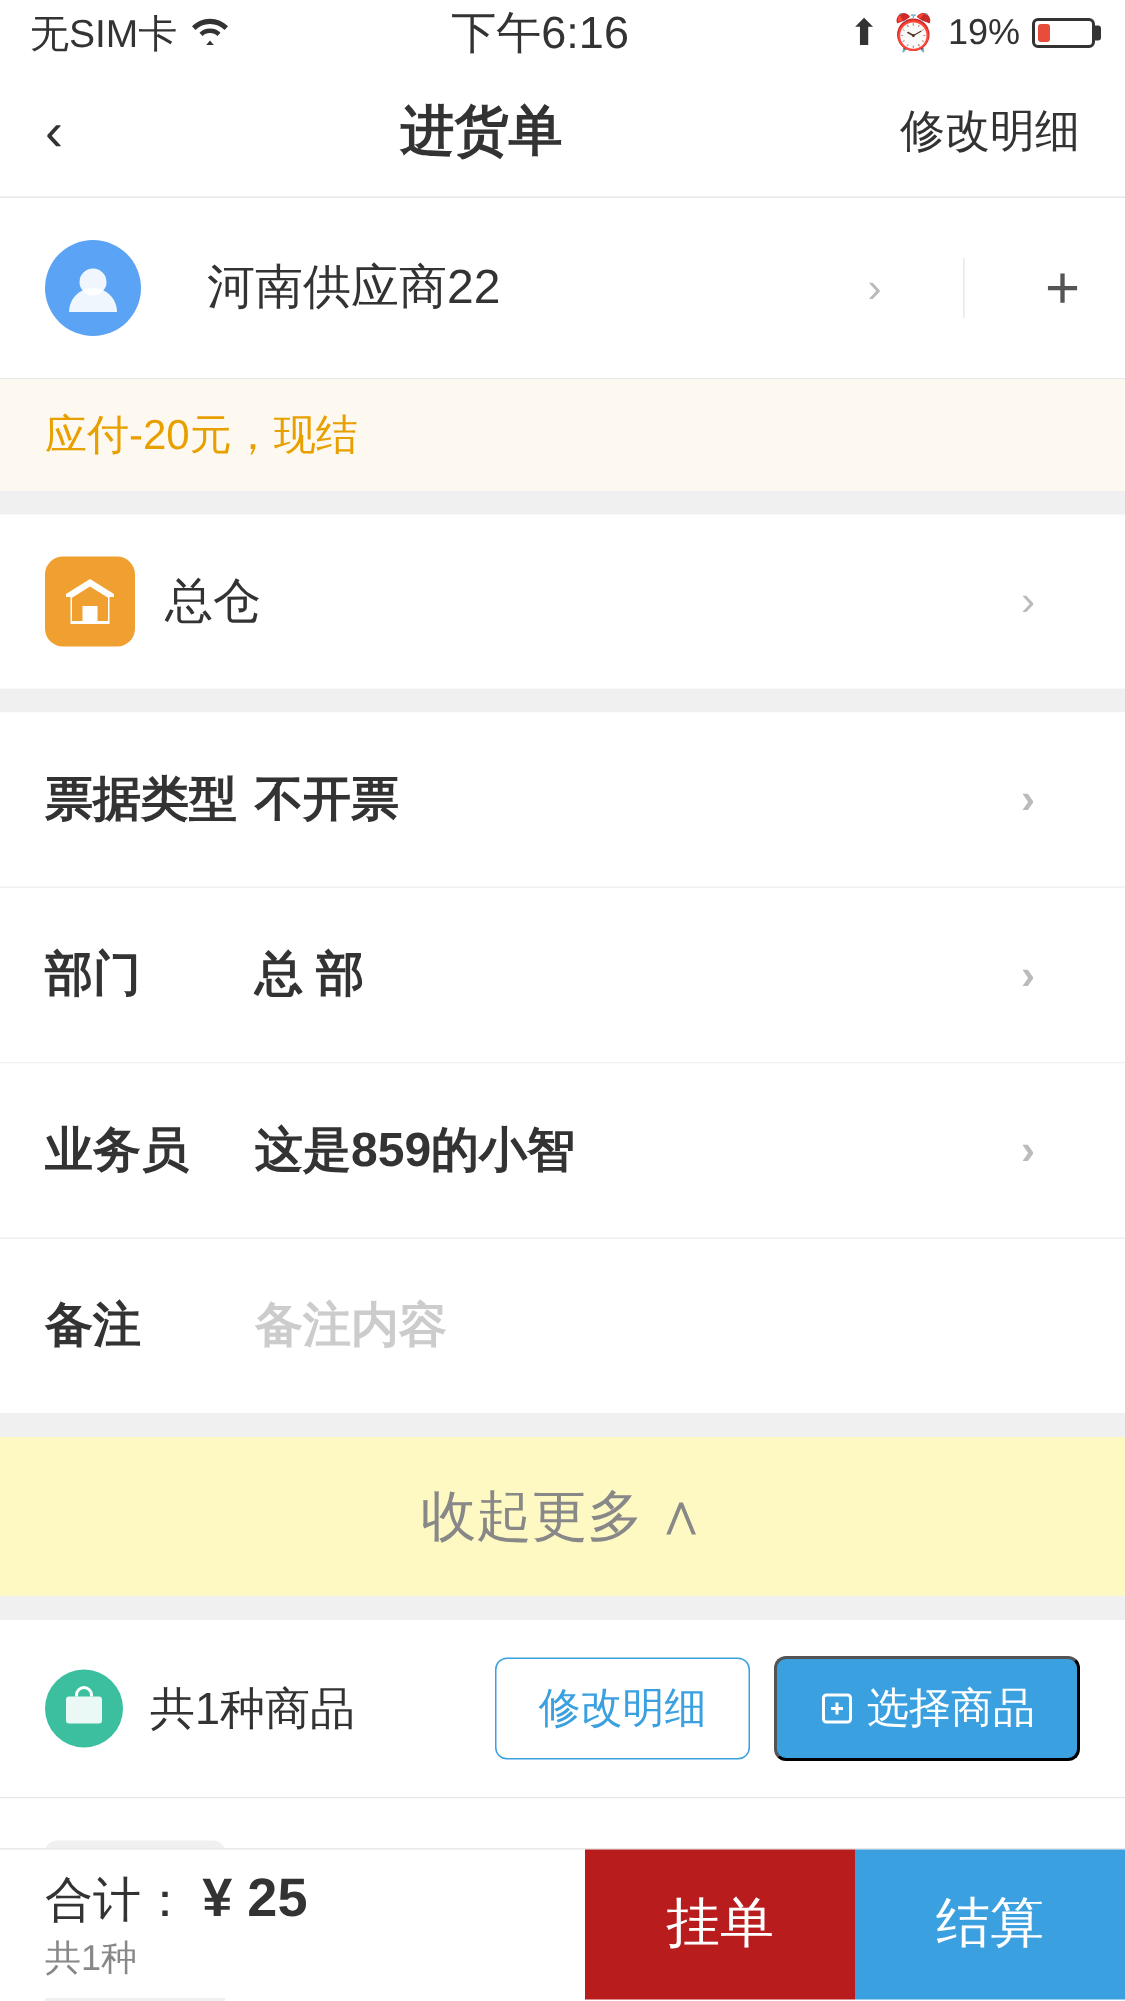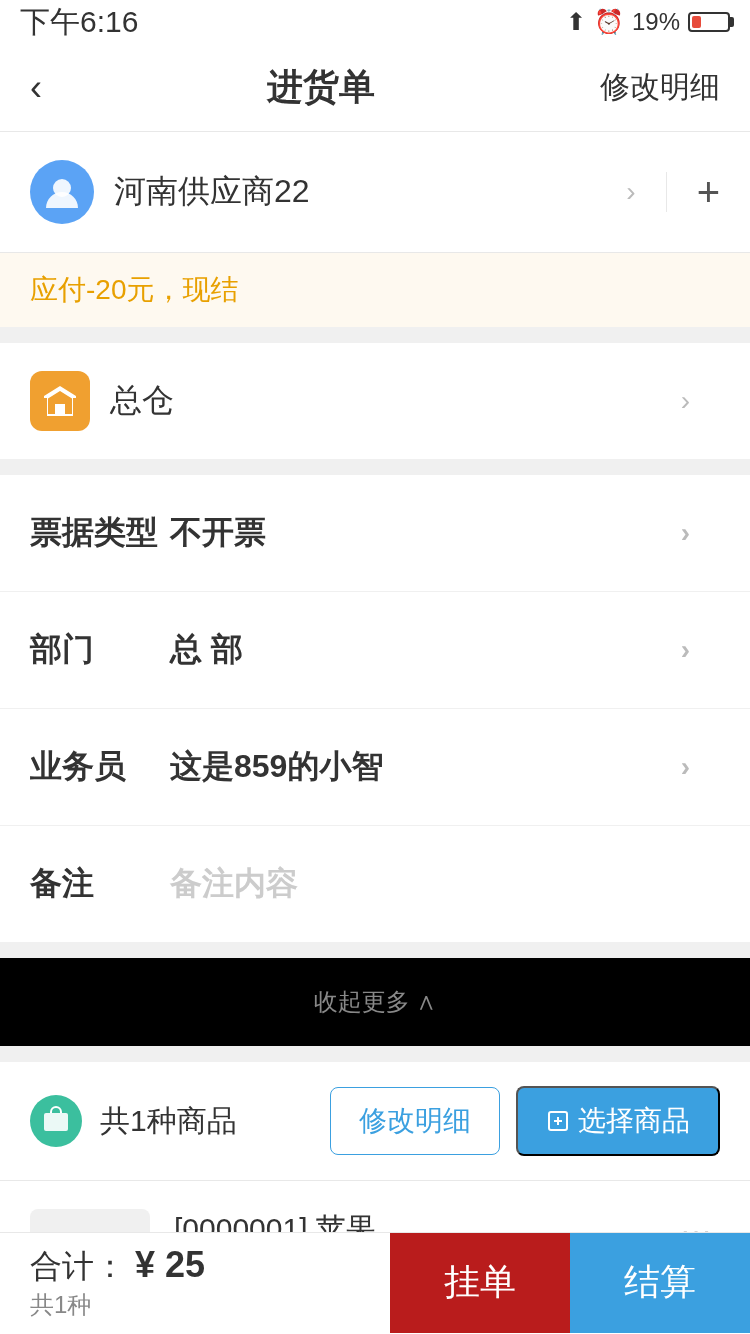--- a/index.html
+++ b/index.html
@@ -83,20 +83,21 @@
       background: #fff;
       margin-bottom: 16px;
     }
 
     
     .supplier-row {
       display: flex;
       align-items: center;
       padding: 28px 30px;
       border-bottom: 1px solid #e8e8e8;
+      gap: 24px;
     }
     .supplier-avatar {
       width: 64px; height: 64px;
       background: #5ba3f5;
       border-radius: 50%;
       display: flex; align-items: center; justify-content: center;
       margin-right: 20px;
       flex-shrink: 0;
     }
     .supplier-avatar svg { width: 40px; height: 40px; }
@@ -173,24 +174,24 @@
       color: #333;
     }
     .form-placeholder {
       flex: 1;
       font-size: 32px;
       color: #ccc;
     }
 
     
     .collapse-toggle {
-      background: #000000;
+      background: #fef9c3;
       text-align: center;
       padding: 28px;
-      font-size: 24px;
+      font-size: 37px;
       color: #888;
       cursor: pointer;
     }
 
     
     .products-header {
       display: flex;
       align-items: center;
       padding: 24px 30px;
       background: #fff;
@@ -302,20 +303,30 @@
       color: #fff;
       font-size: 36px;
       display: flex; align-items: center; justify-content: center;
       cursor: pointer;
     }
   </style>
 </head>
 <body>
 
 <div class="status-bar">
+  <div class="status-left">
+    <span>无SIM卡</span>
+    <span>
+      <svg width="28" height="22" viewBox="0 0 28 22">
+        <path d="M14 18l2.5 3H11.5L14 18z" fill="#333"></path>
+        <path d="M14 13c2 0 3.8.8 5 2l2-2.2C19.4 11 16.8 10 14 10s-5.4 1-7 2.8L9 15c1.2-1.2 3-2 5-2z" fill="#333"></path>
+        <path d="M14 7c3.8 0 7.2 1.5 9.7 4L26 8.5C23 5.5 18.7 3.5 14 3.5S5 5.5 2 8.5L4.3 11C6.8 8.5 10.2 7 14 7z" fill="#333"></path>
+      </svg>
+    </span>
+  </div>
   <div class="status-center">下午6:16</div>
   <div class="status-right">
     <span>⬆</span>
     <span>⏰</span>
     <span>19%</span>
     <span class="battery">
       <span class="battery-fill"></span>
     </span>
   </div>
 </div>

